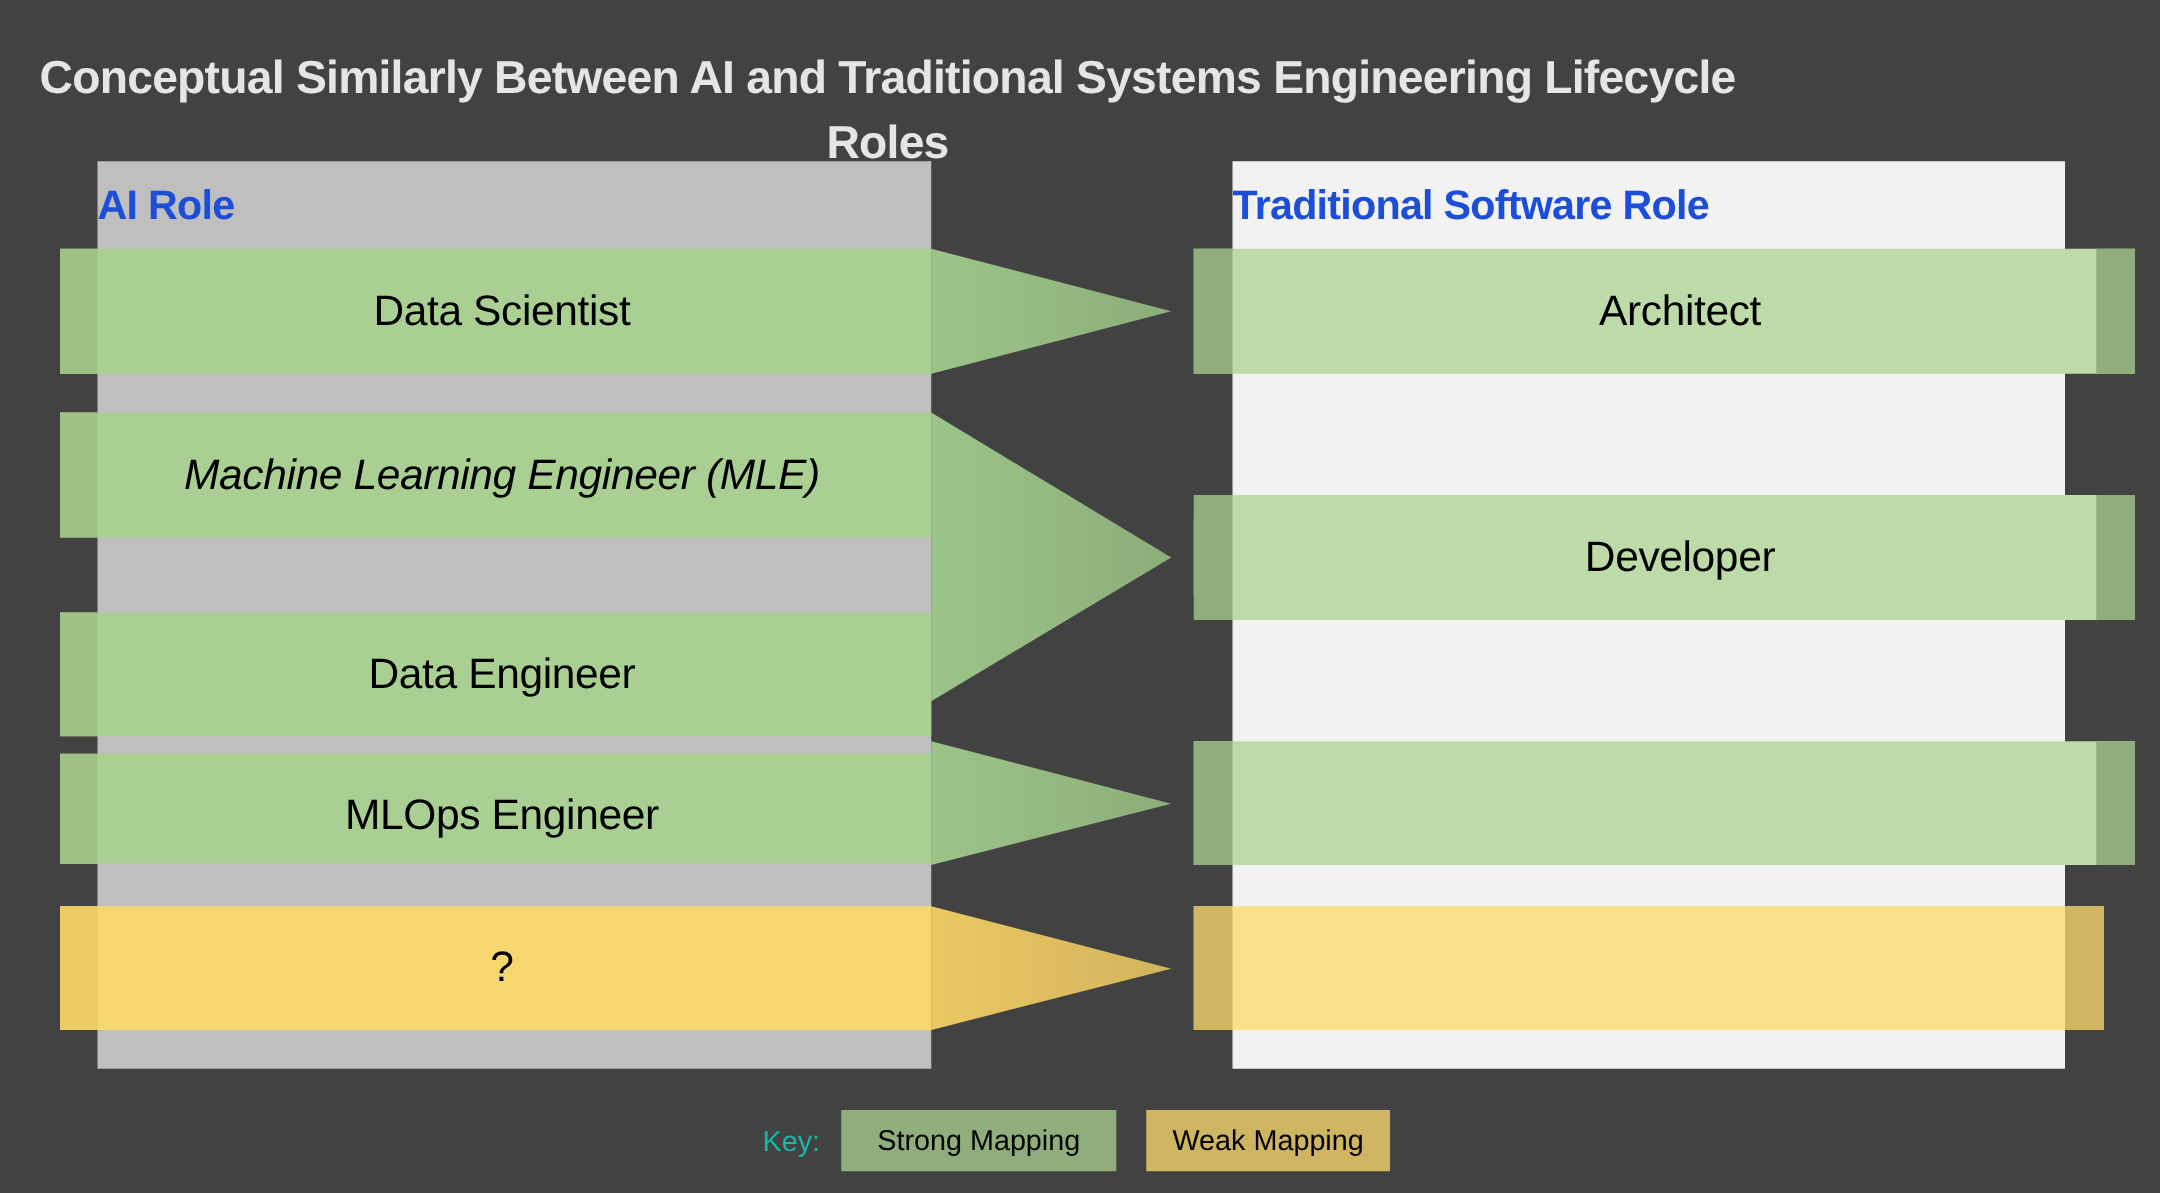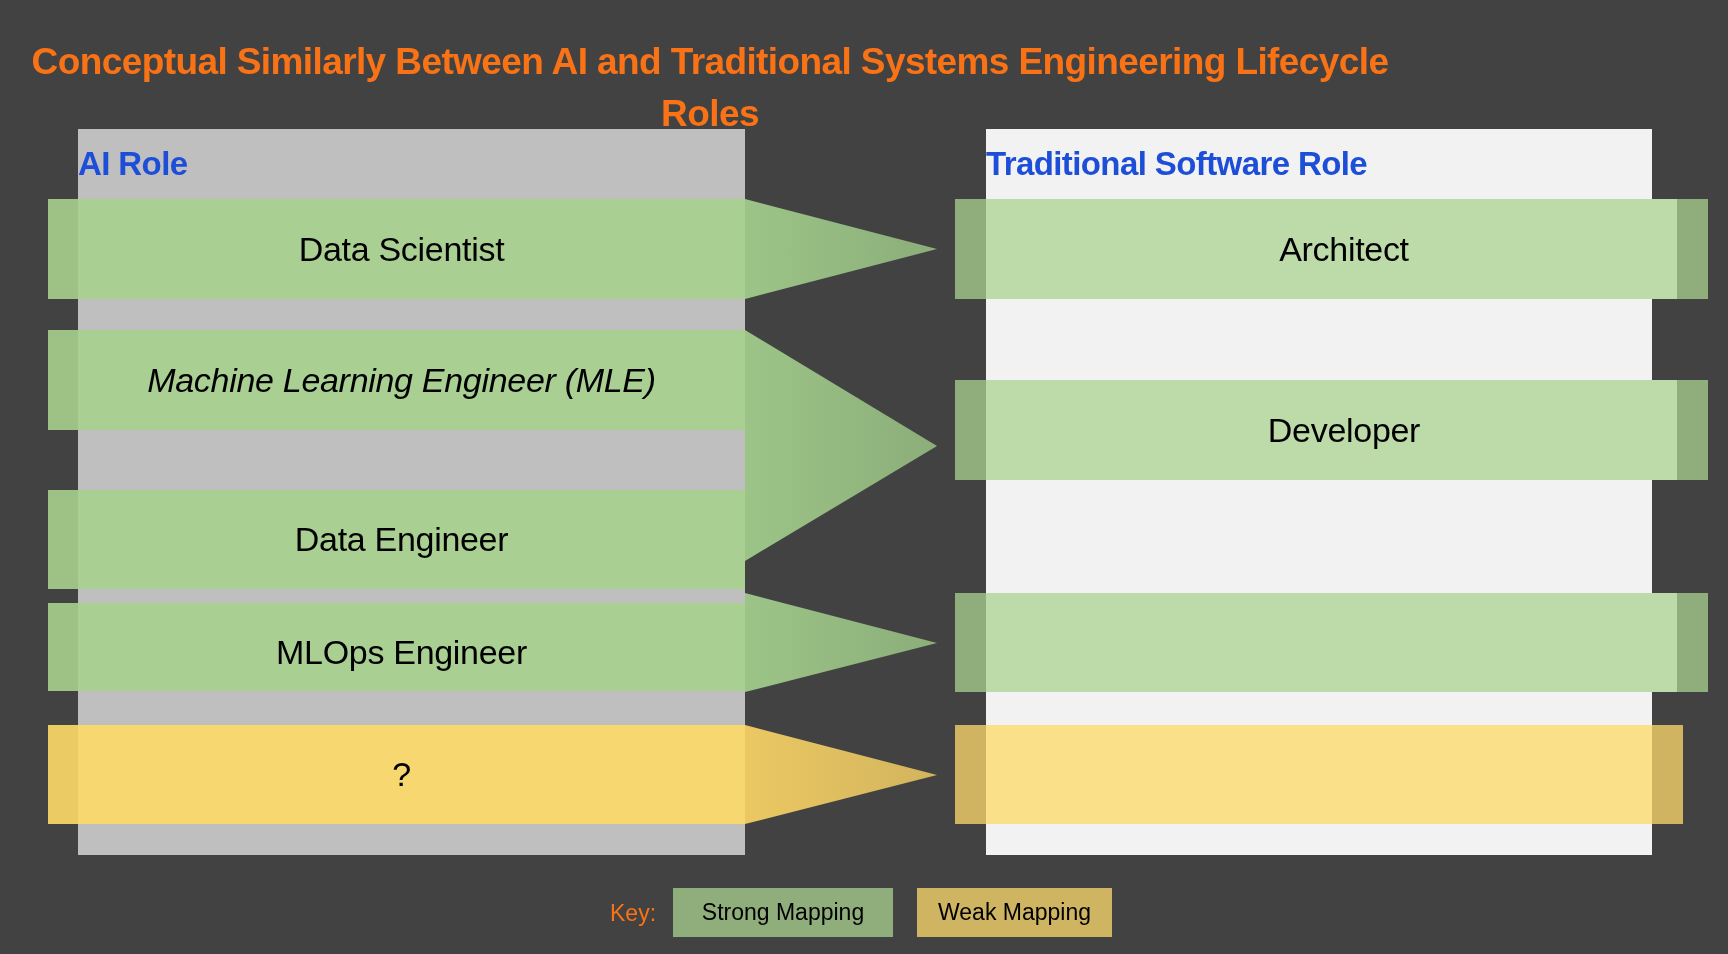--- a/index.html
+++ b/index.html
@@ -4,21 +4,21 @@
   <style>
     html, body { margin: 0; padding: 0; }
     body {
       width: 1728px; height: 954px;
       background: #424242;
       position: relative; overflow: hidden;
       font-family: "Liberation Sans", "DejaVu Sans", sans-serif;
     }
     .title {
       position: absolute; left: 0; top: 36px; width: 1420px;
-      text-align: center; color: #f97316;
+      text-align: center; color: #e5e5e5;
       font-size: 37px; font-weight: bold; letter-spacing: -0.6px;
       line-height: 52px;
     }
     .col {
       position: absolute; top: 129px; height: 726px;
     }
     .col-left { left: 78px; width: 667px; background: #bfbfbf; }
     .col-right { left: 986px; width: 666px; background: #f2f2f2; }
     .col-header {
       position: absolute; left: 0; right: 0; top: 10px; height: 50px;
@@ -44,21 +44,21 @@
     .strong-left .tab { background: #9ec285; }
     .weak-left { background: #f7d76f; }
     .weak-left .tab { background: #ebcc64; }
     .strong-right { background: #bcdba8; padding-left: 25px; }
     .strong-right .tab { background: #8fae7b; }
     .weak-right { background: #fbe08a; }
     .weak-right .tab { background: #d0b462; }
     svg.arrows { position: absolute; left: 0; top: 0; }
     .key-label {
       position: absolute; left: 610px; top: 895px; height: 36px; line-height: 36px;
-      color: #f97316; font-size: 23px;
+      color: #14b8a6; font-size: 23px;
     }
     .key-box {
       position: absolute; top: 888px; height: 49px; line-height: 49px;
       text-align: center; color: #000; font-size: 23px;
     }
     .key-strong { left: 673px; width: 220px; background: #8fae7b; }
     .key-weak { left: 917px; width: 195px; background: #cfb461; }
   </style>
 </head>
 <body>
@@ -109,21 +109,21 @@
 <div class="band band-left weak-left" style="top:725px; height:99px; line-height:99px;">
   <div class="tab"></div>
   <span class="lbl">?</span>
 </div>
 
 <div class="band band-right strong-right" style="top:199px;">
   <div class="tab tab-l"></div>
   <div class="tab tab-r"></div>
   <span class="lbl">Architect</span>
 </div>
-<div class="band band-right strong-right" style="top:380px;border-radius:21px;">
+<div class="band band-right strong-right" style="top:396px;border-radius:21px;">
   <div class="tab tab-l"></div>
   <div class="tab tab-r"></div>
   <span class="lbl">Developer</span>
 </div>
 <div class="band band-right strong-right" style="top:593px; height:99px; line-height:99px;">
   <div class="tab tab-l"></div>
   <div class="tab tab-r"></div>
 </div>
 <div class="band band-right weak-right" style="top:725px; height:99px; line-height:99px;">
   <div class="tab tab-l"></div>

